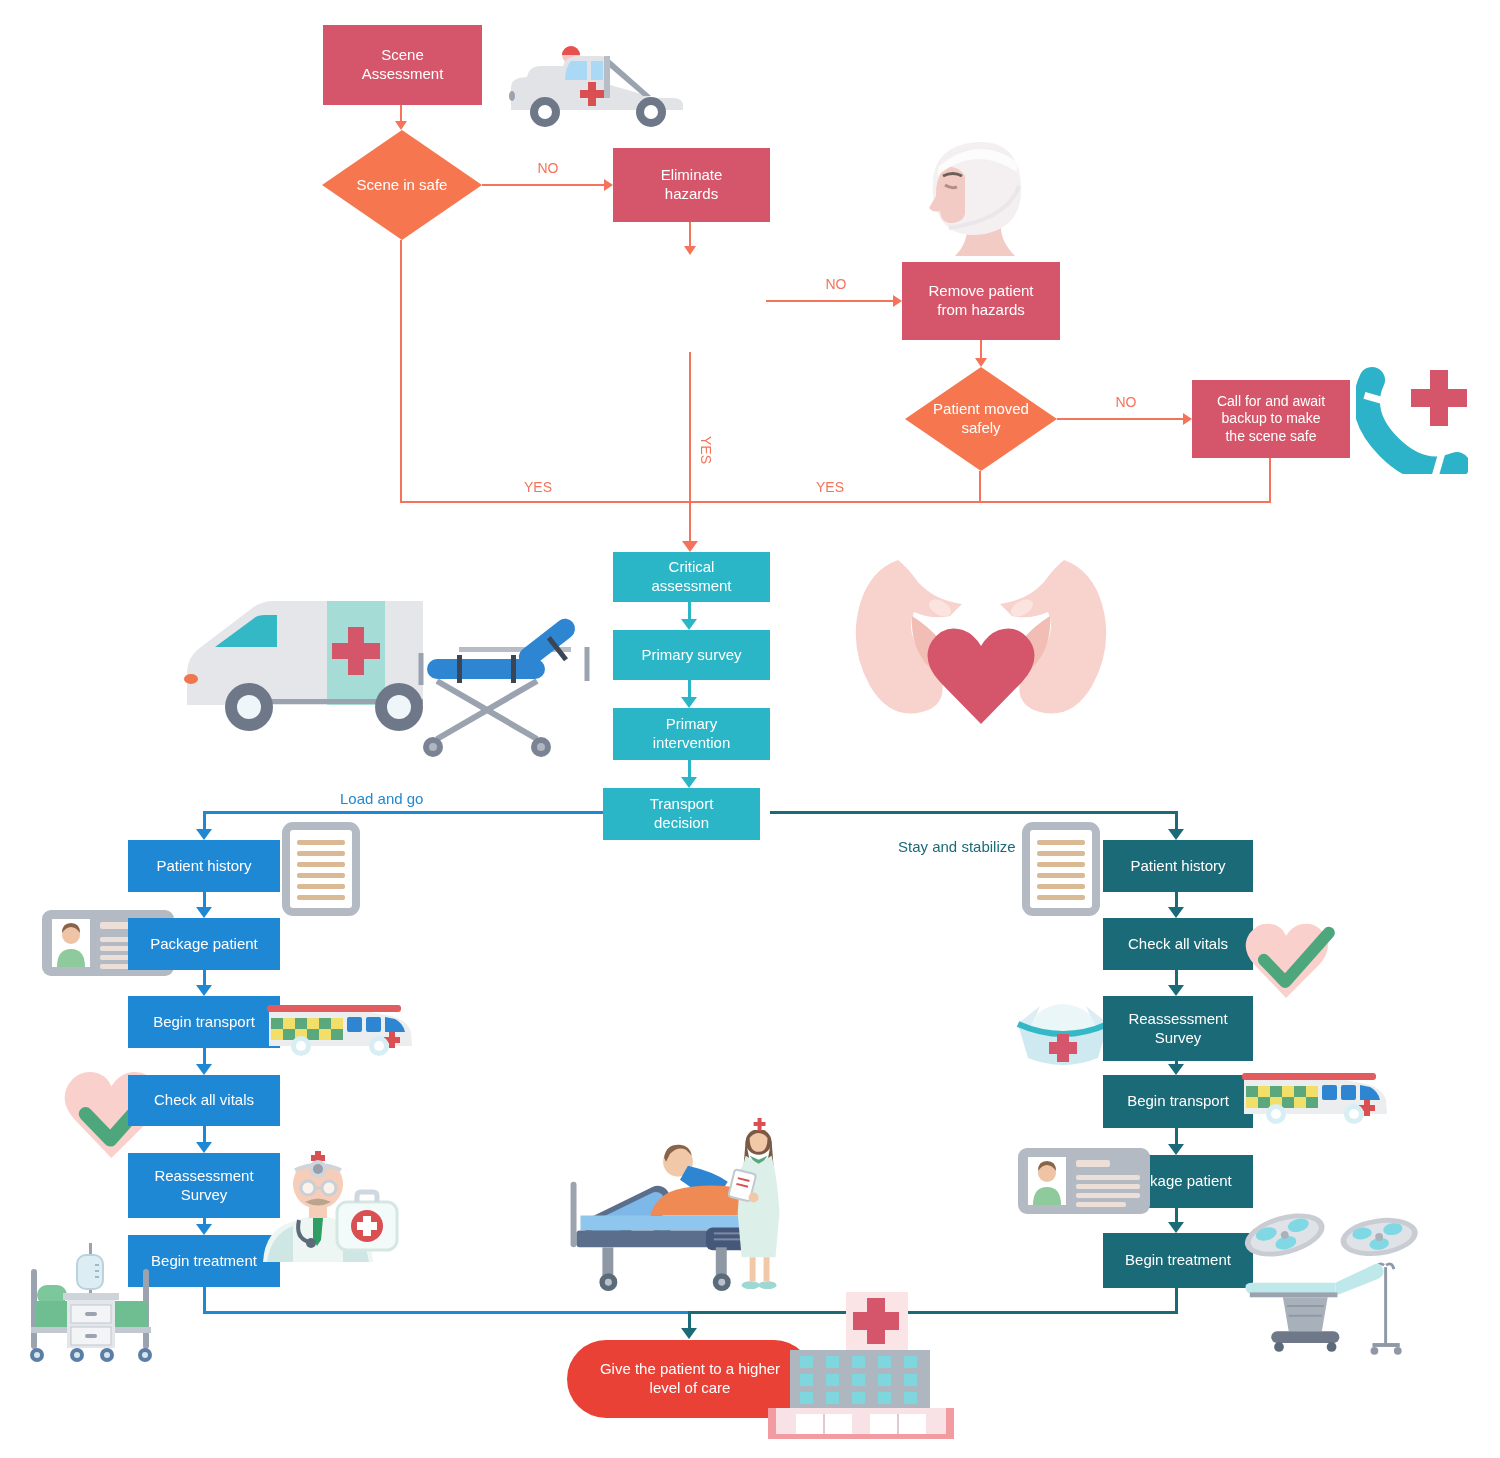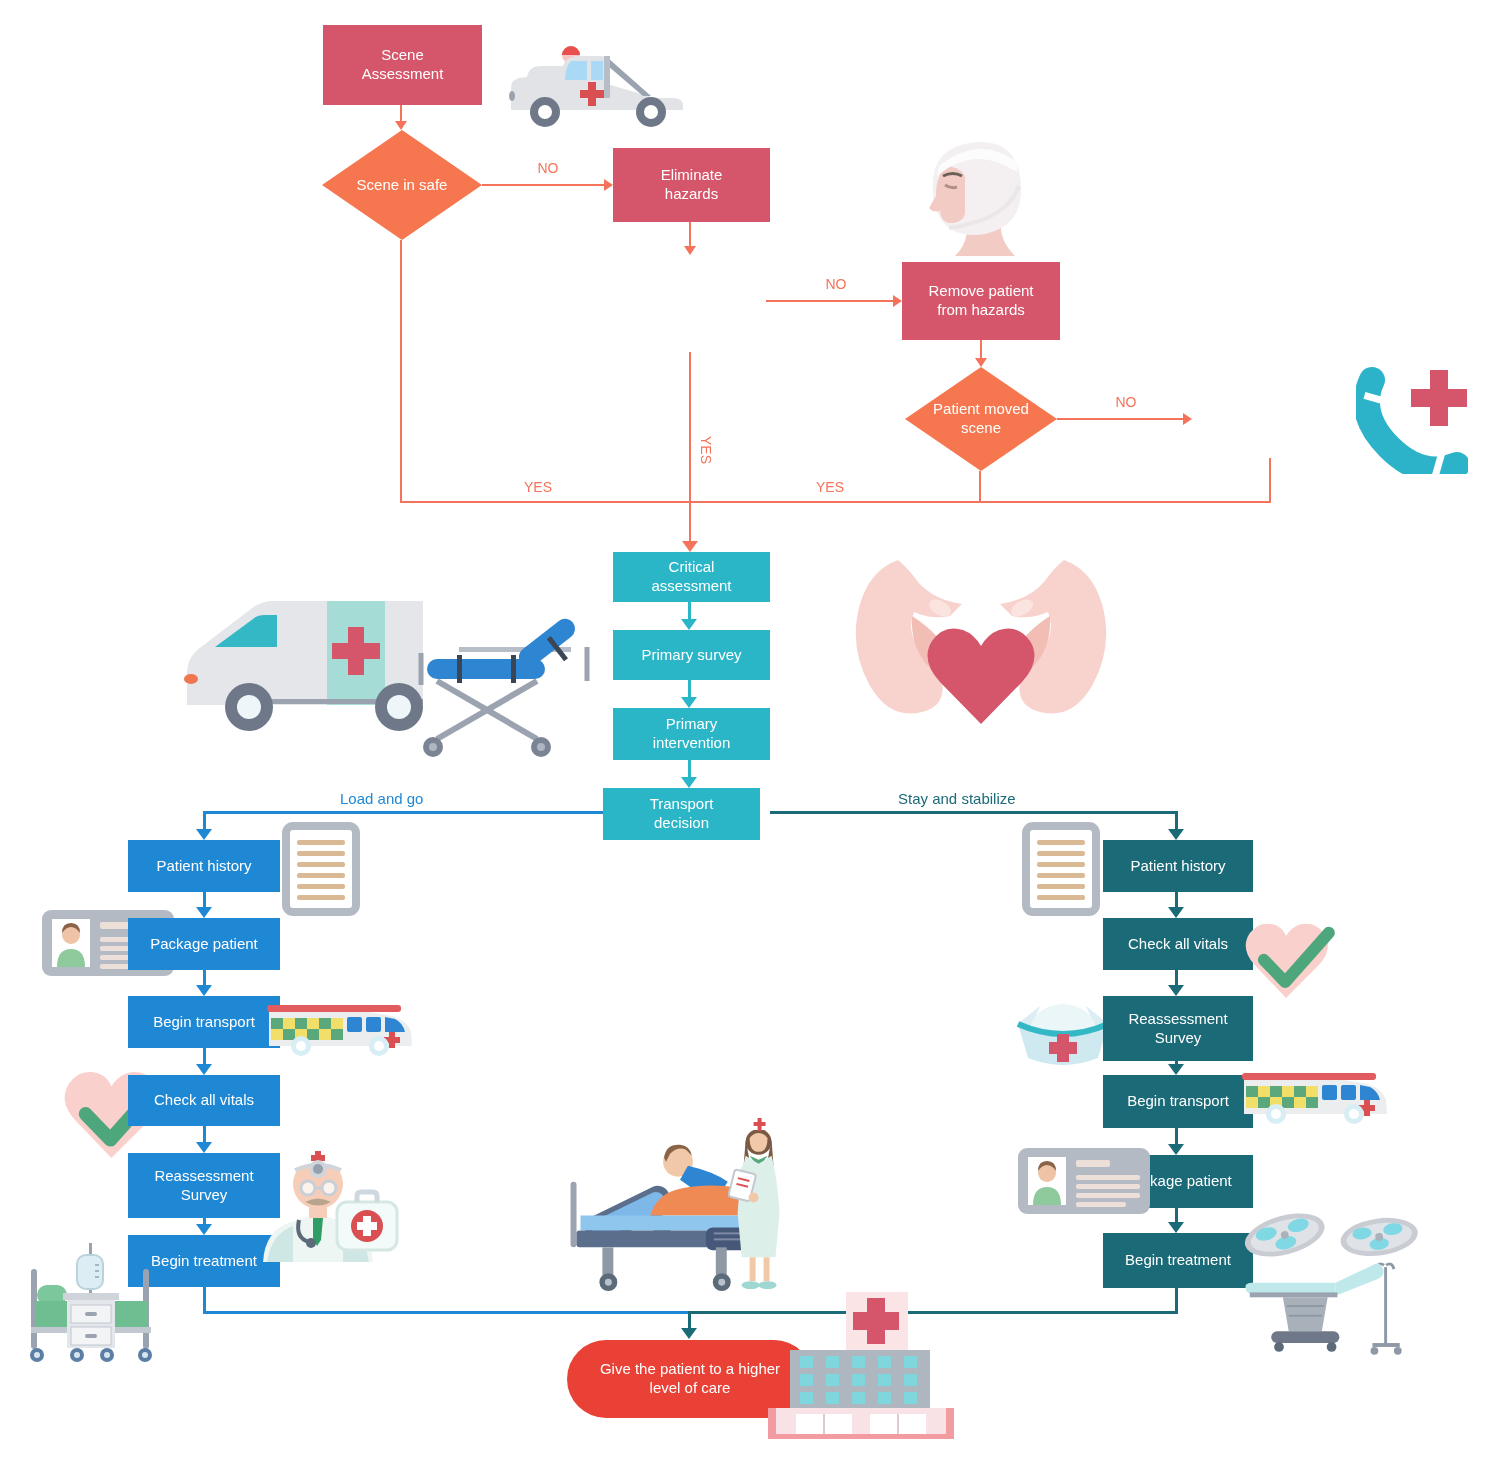--- a/index.html
+++ b/index.html
@@ -21,21 +21,21 @@
   .ln{position:absolute;background:var(--c);}
   .ln.h{height:2px;}.ln.v{width:2px;}
   .ln.t3.h{height:3px;}.ln.t3.v{width:3px;}
   .ah{position:absolute;width:0;height:0;border:solid transparent;}
   .ah.d{border-width:9px 6px 0 6px;border-top-color:var(--c);}
   .ah.r{border-width:6px 0 6px 9px;border-left-color:var(--c);}
   .ah.big.d{border-width:11px 8px 0 8px;border-top-color:var(--c);}
   .elabel{position:absolute;color:#f4735a;font-size:14px;text-align:center;}
   .blabel{position:absolute;font-size:15px;text-align:left;}
   .blabel.blue{color:#1f88d5;}
-  .blabel.dteal{color:#1b6a78;}
+  .blabel.dteal{color:#1b6a78;margin-top:48px;}
   .vert{transform:rotate(90deg);transform-origin:0 0;white-space:nowrap;}
   .icon{position:absolute;}
   .icon svg{display:block;width:100%;height:100%;}
 </style>
 </head>
 <body>
 
 <div class="canvas">
 
   <i class="ln v red" style="left:400px;top:105px;height:16px"></i>
@@ -160,21 +160,22 @@
           <rect x="45" y="36" width="12" height="28"></rect>
           <rect x="37" y="44" width="28" height="12"></rect>
         </g>
     </svg>
   </div>
 
   <div class="node rosebx" style="left:323px;top:25px;width:159px;height:80px">Scene Assessment</div>
   <div class="node diamond" style="left:322px;top:130px;width:160px;height:110px">Scene in safe</div>
   <div class="node rosebx" style="left:613px;top:148px;width:157px;height:74px">Eliminate hazards</div>
   <div class="node rosebx" style="left:902px;top:262px;width:158px;height:78px">Remove patient from hazards</div>
-  <div class="node diamond" style="left:905px;top:367px;width:152px;height:104px">Patient moved scene</div>
+  <div class="node diamond" style="left:905px;top:367px;width:152px;height:104px">Patient moved safely</div>
+  <div class="node rosebx" style="left:1192px;top:380px;width:158px;height:78px;font-size:14px">Call for and await backup to make the scene safe</div>
 
   <div class="node tealbx" style="left:613px;top:552px;width:157px;height:50px">Critical assessment</div>
   <div class="node tealbx" style="left:613px;top:630px;width:157px;height:50px">Primary survey</div>
   <div class="node tealbx" style="left:613px;top:708px;width:157px;height:52px">Primary intervention</div>
   <div class="node tealbx" style="left:603px;top:788px;width:157px;height:52px">Transport decision</div>
 
   <div class="node bluebx" style="left:128px;top:840px;width:152px;height:52px">Patient history</div>
   <div class="node bluebx" style="left:128px;top:918px;width:152px;height:52px">Package patient</div>
   <div class="node bluebx" style="left:128px;top:996px;width:152px;height:52px">Begin transport</div>
   <div class="node bluebx" style="left:128px;top:1075px;width:152px;height:51px">Check all vitals</div>

